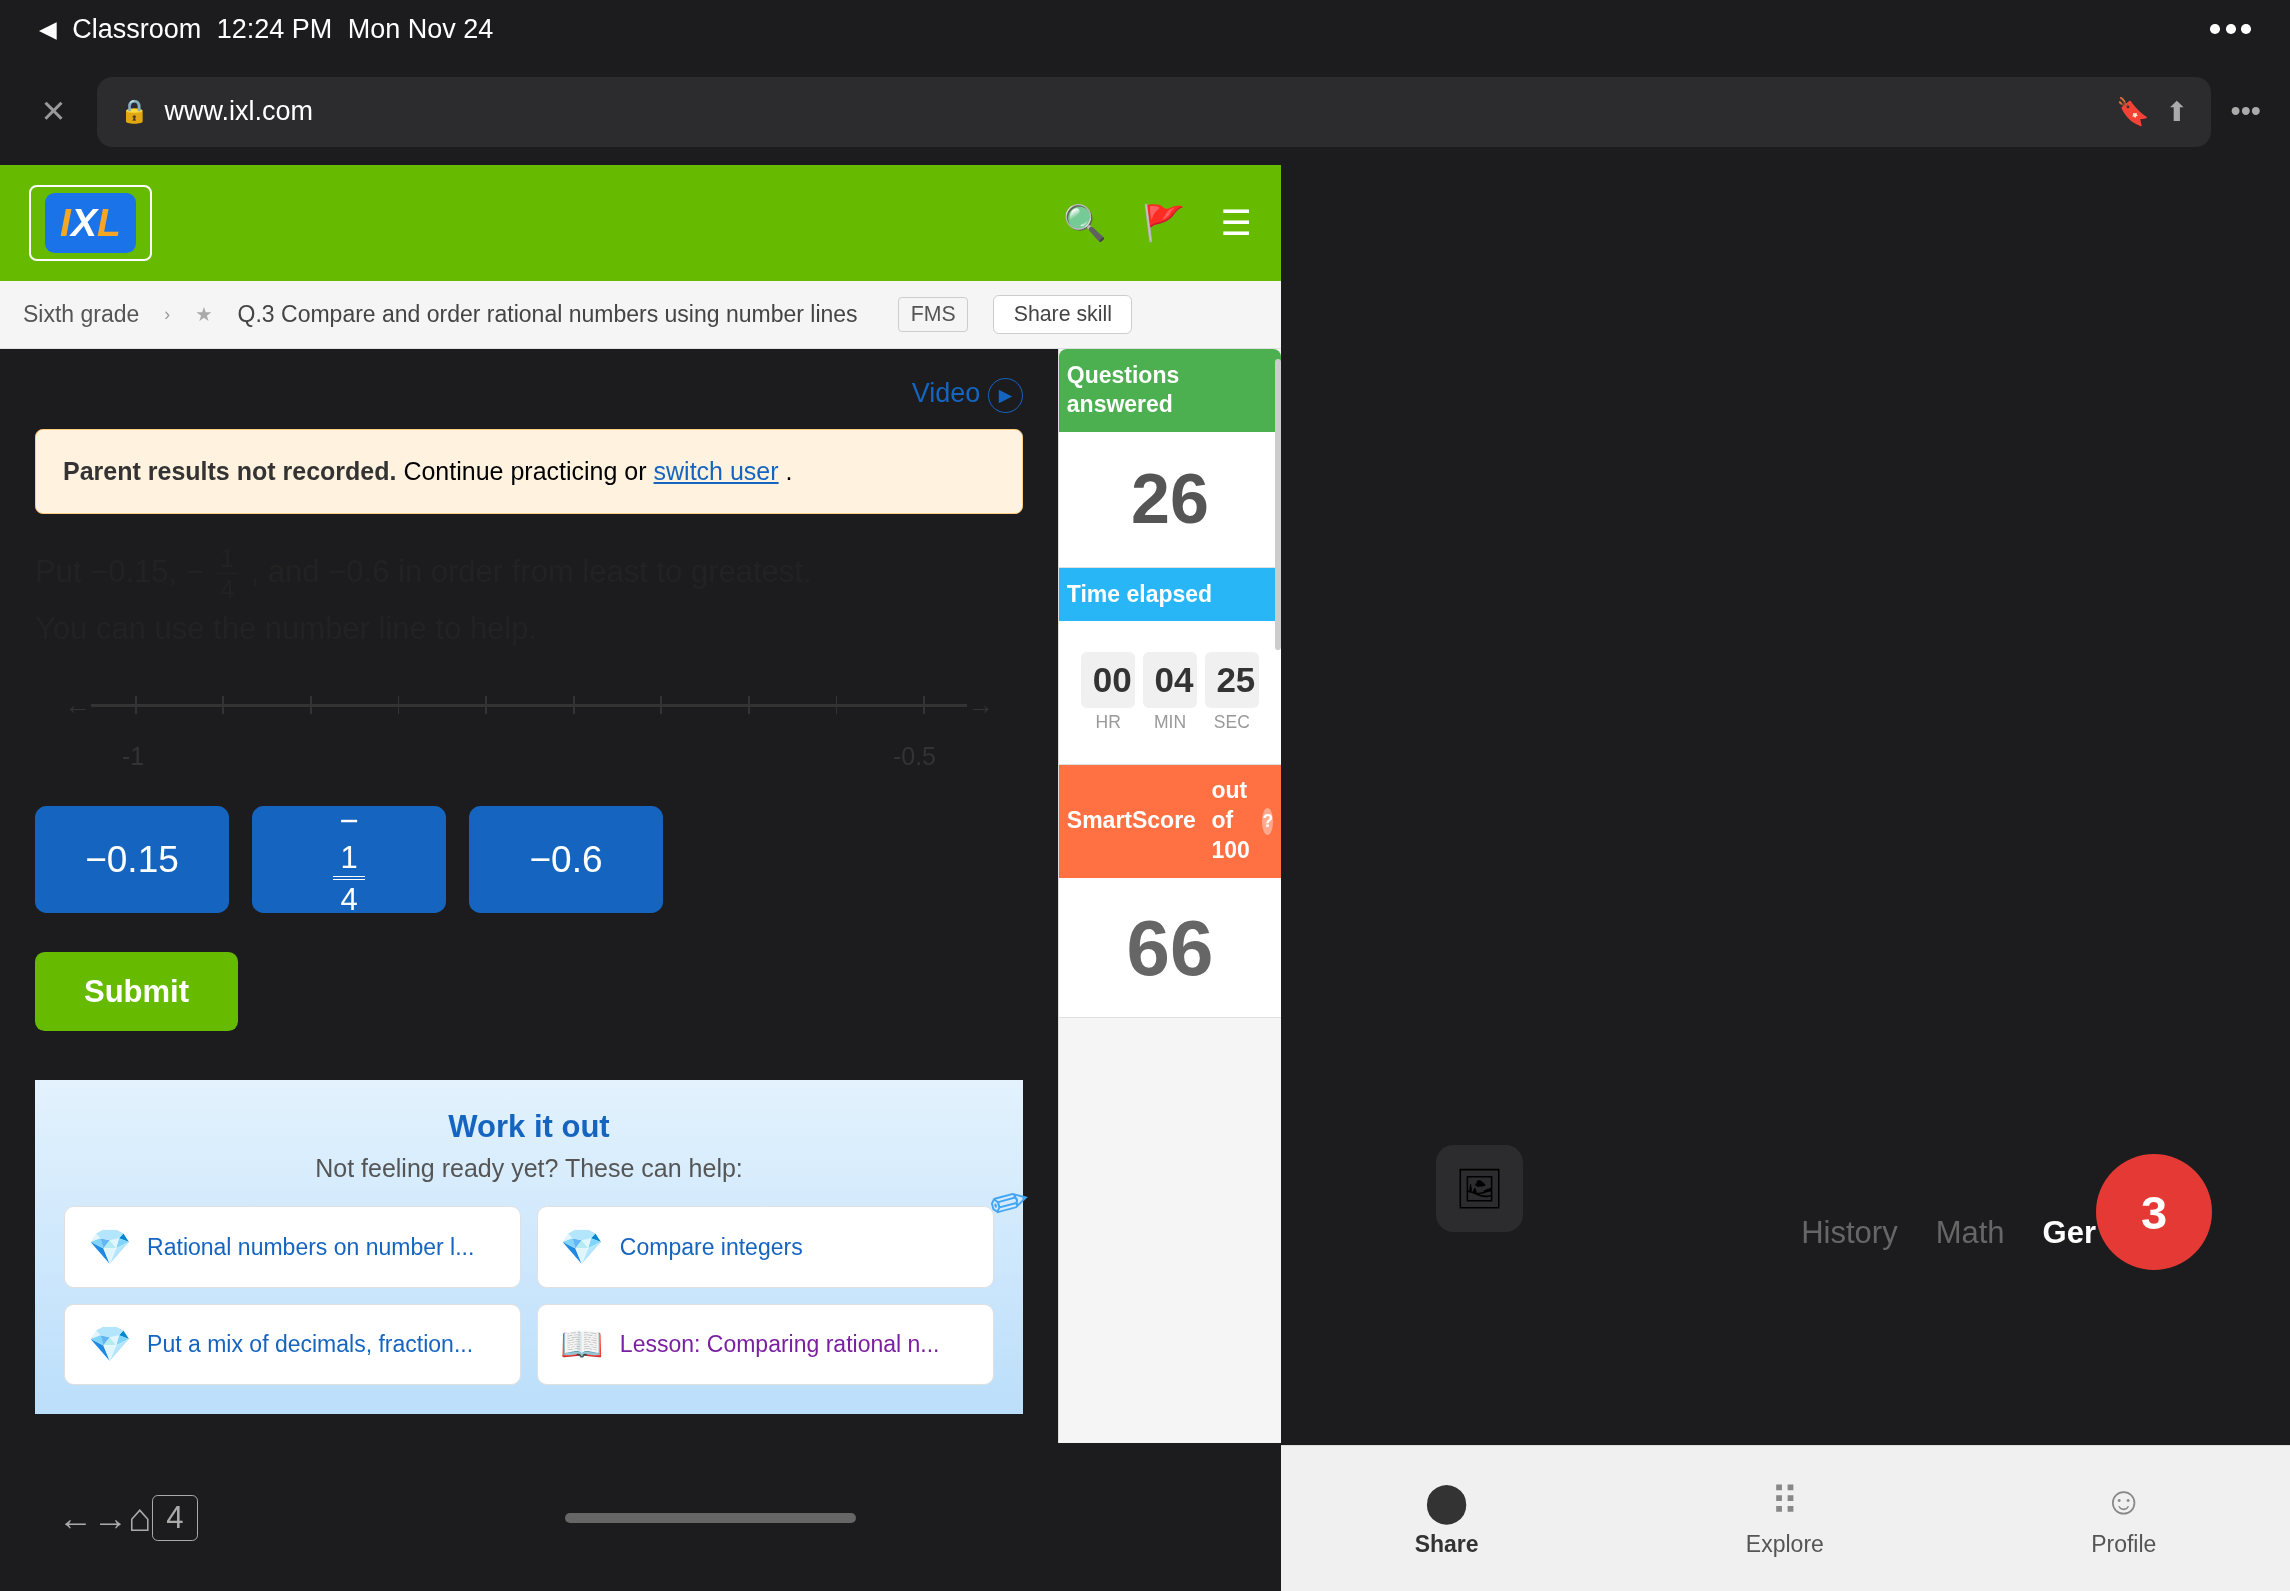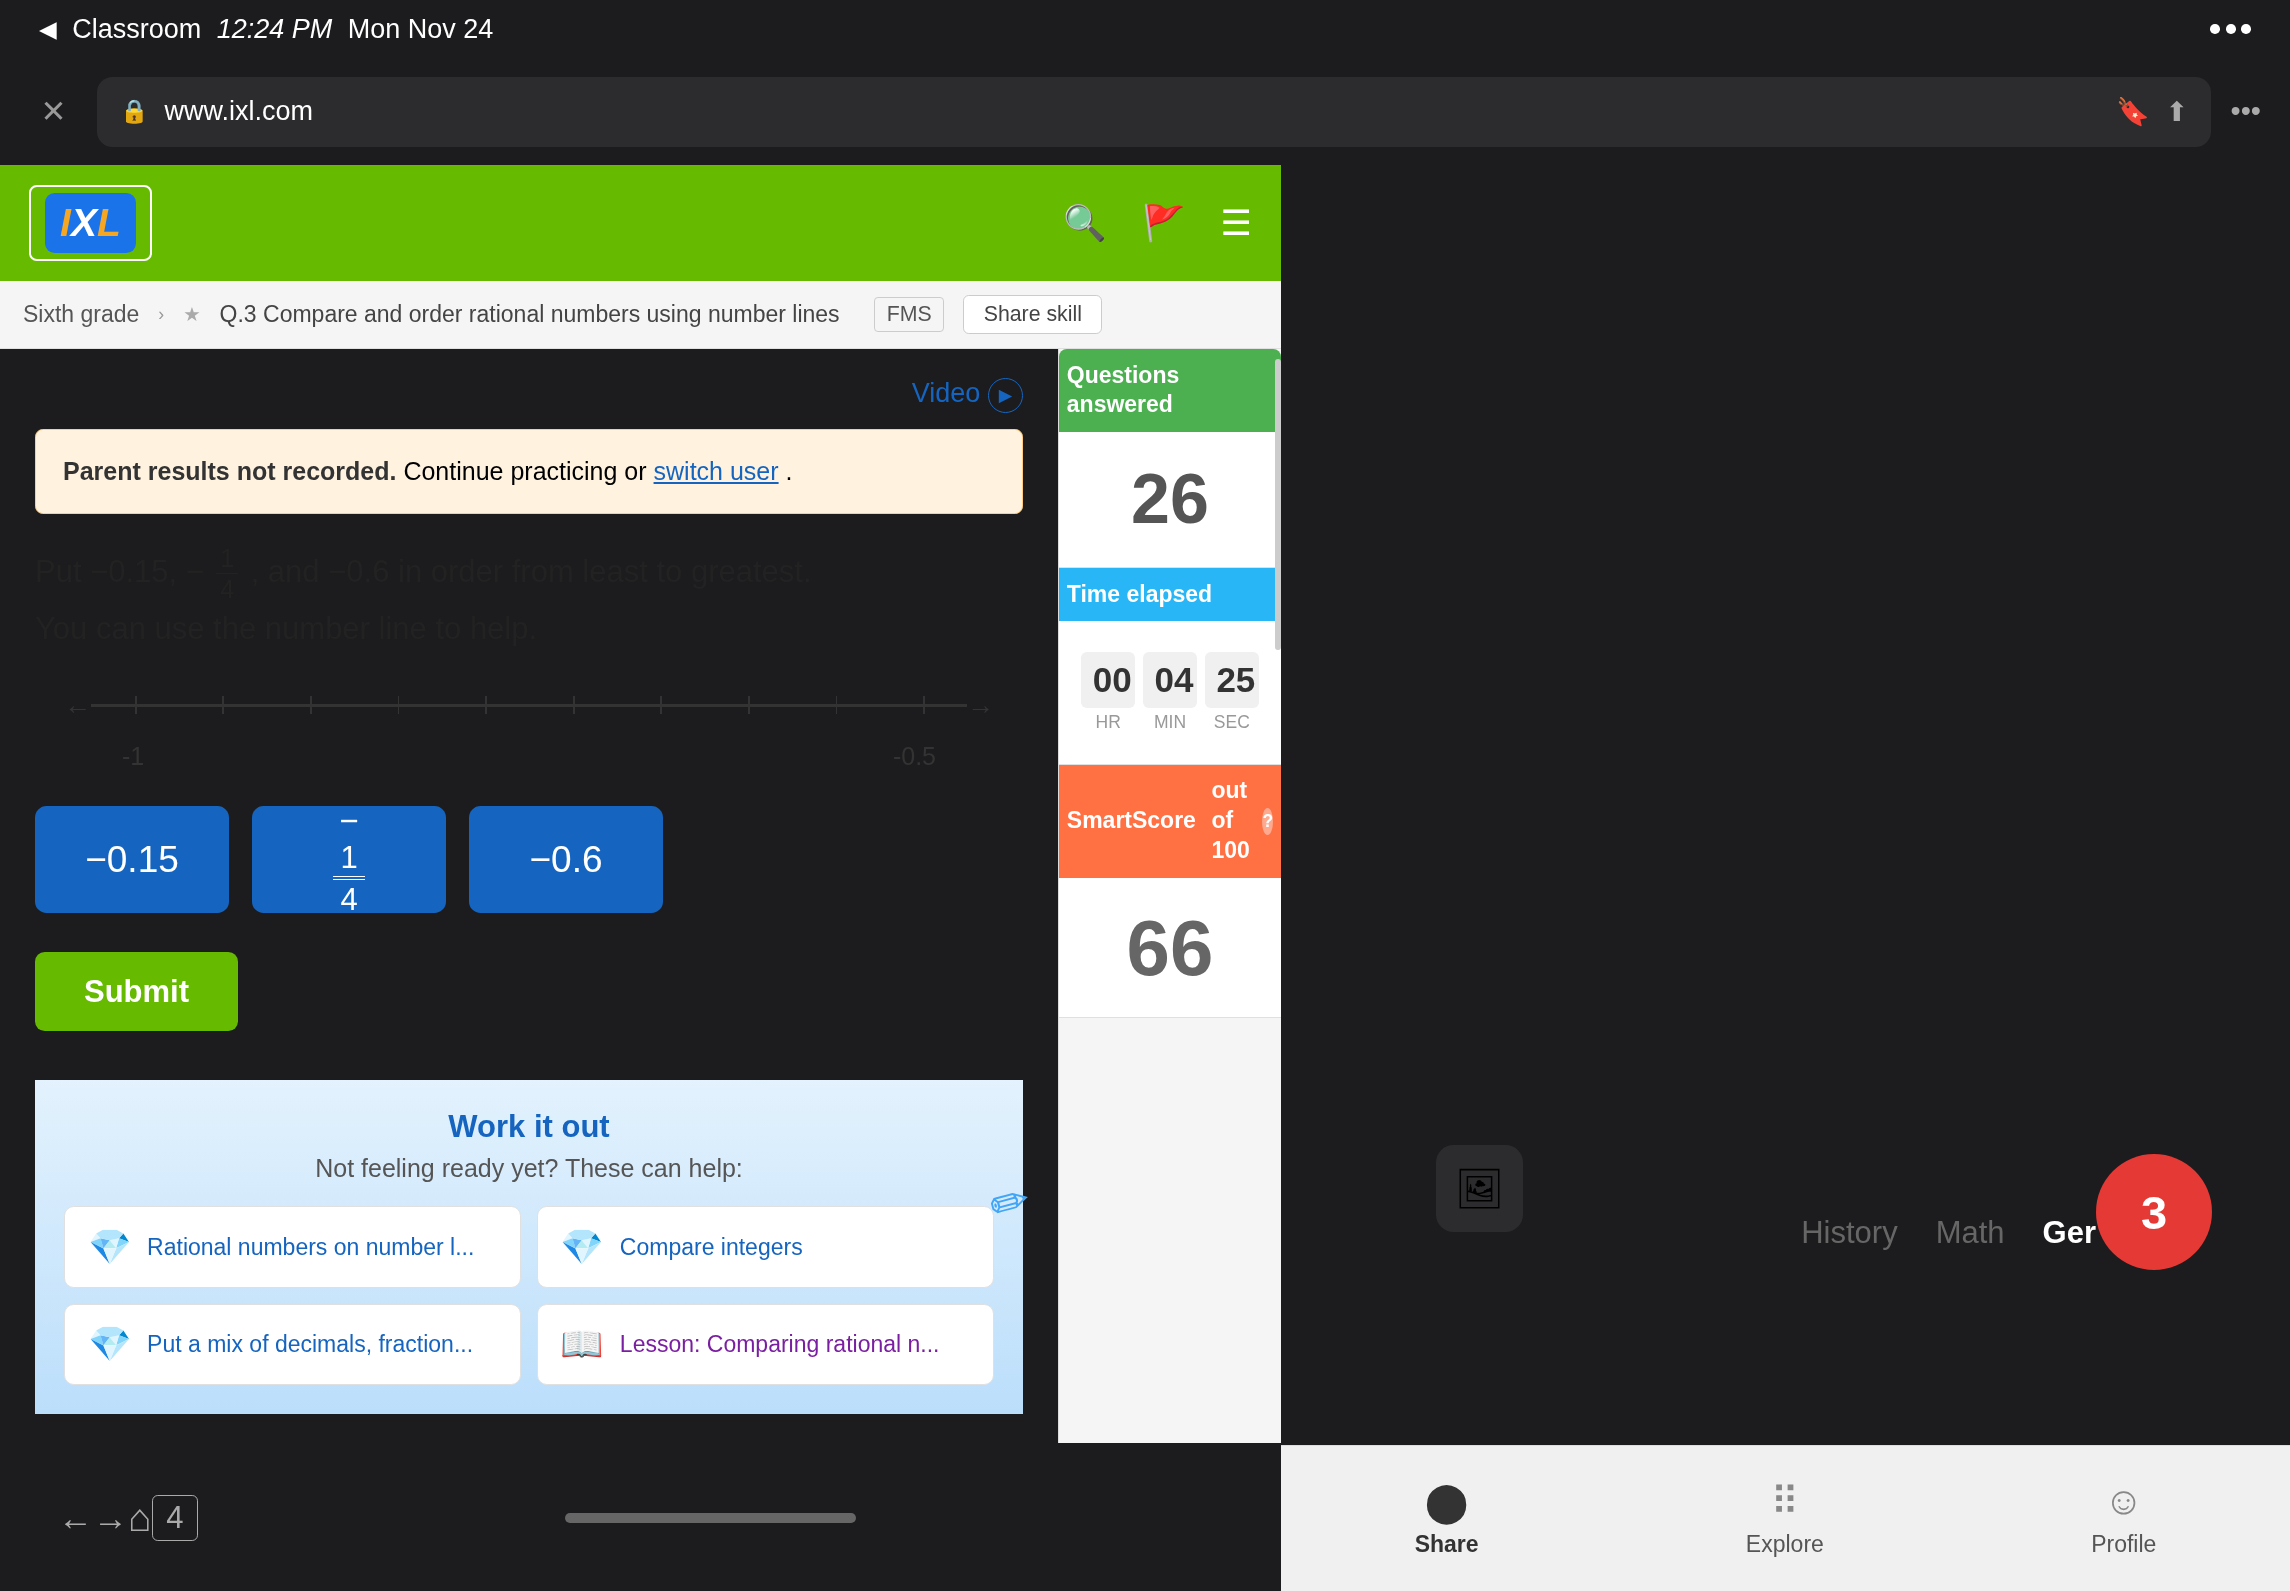--- a/index.html
+++ b/index.html
@@ -88,21 +88,21 @@
     .ixl-header-icons { display: flex; gap: 35px; align-items: center; }
     .ixl-icon { font-size: 35px; color: white; }
 
     
     .breadcrumb {
       background: #f5f5f5;
       height: 68px;
       display: flex;
       align-items: center;
       padding: 0 23px;
-      gap: 19px;
+      gap: 25px;
       font-size: 23px;
       border-bottom: 1px solid #e0e0e0;
       flex-shrink: 0;
     }
     .breadcrumb-link { color: #555; }
     .breadcrumb-sep { color: #999; font-size: 17.5px; }
     .breadcrumb-star { color: #aaa; font-size: 19.4px; }
     .breadcrumb-current { color: #444; font-weight: 500; }
     .breadcrumb-fms { 
       margin-left: 15.5px; 
@@ -568,21 +568,21 @@
   </style>
 </head>
 <body>
 
 <div class="full-layout">
 
   <div class="status-bar">
     <div class="status-left">
       <span style="font-size:23px;">◀</span>
       <span style="font-size:27px;">Classroom</span>
-      <span style="font-size:27px;font-style:italic;">12:24 PM</span>
+      <span style="font-size:27px;">12:24 PM</span>
       <span style="font-size:27px;">Mon Nov 24</span>
     </div>
     <div class="status-dots">
       <div class="status-dot"></div>
       <div class="status-dot"></div>
       <div class="status-dot"></div>
     </div>
   </div>
 
   <div class="browser-chrome">

